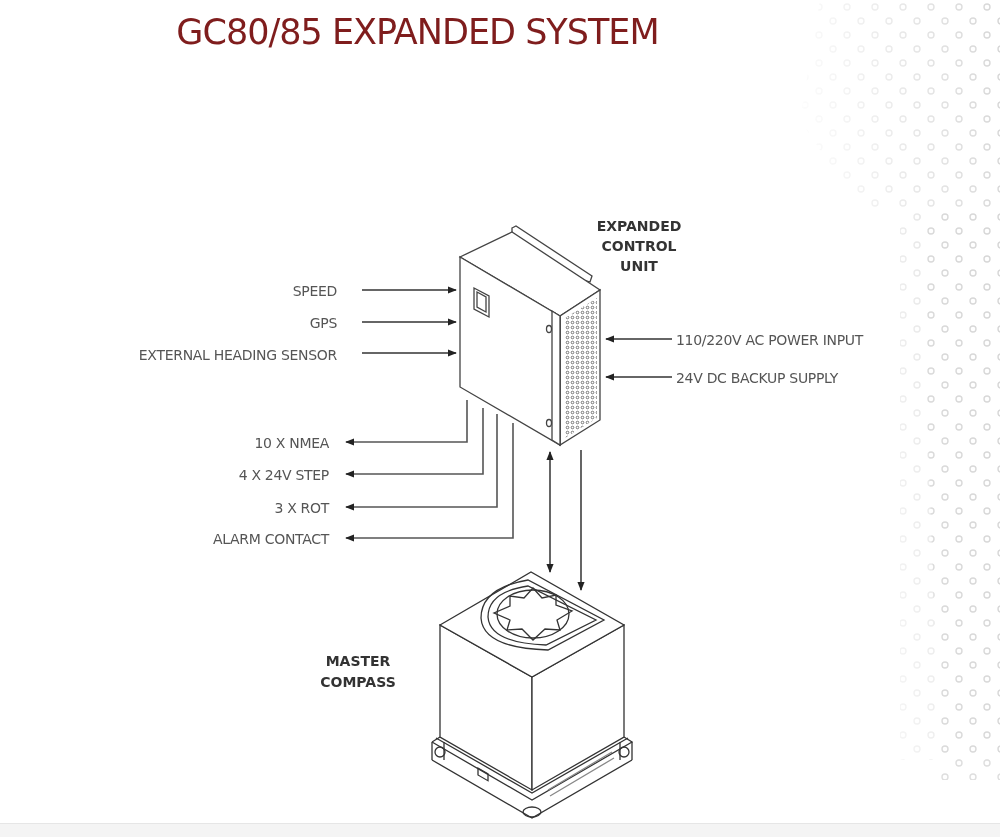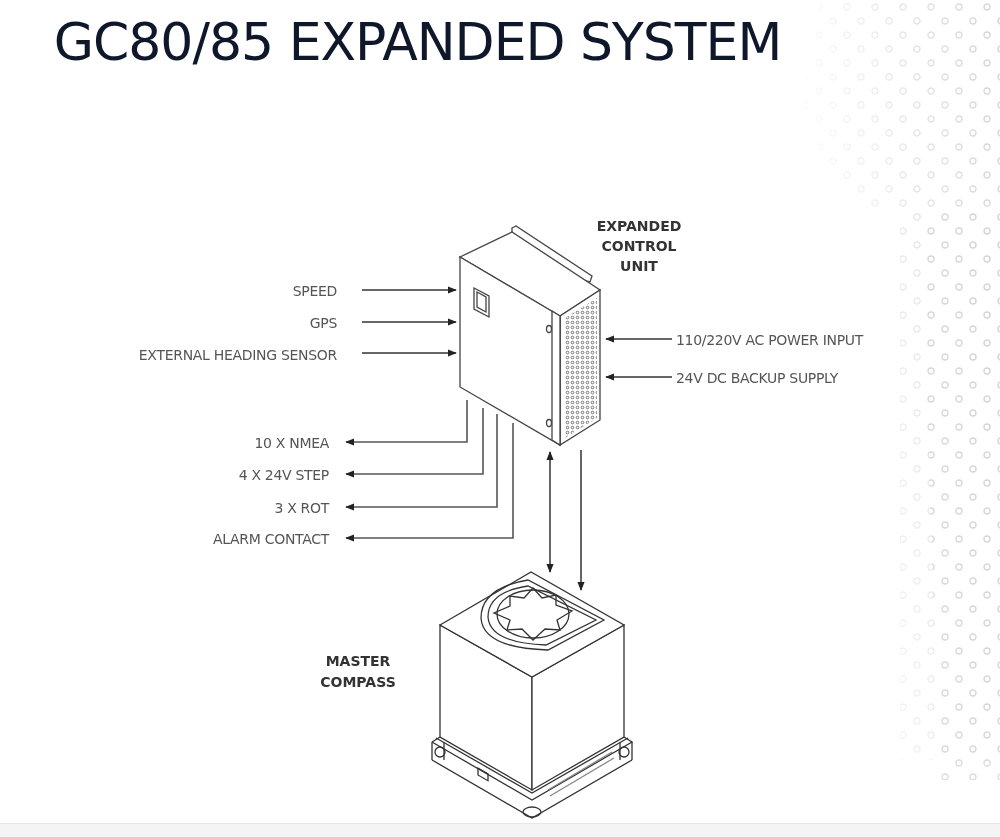--- a/index.html
+++ b/index.html
@@ -4,21 +4,21 @@
 <style>
   html, body { margin: 0; padding: 0; }
   body {
     width: 1000px; height: 837px; position: relative; overflow: hidden;
     background: #ffffff;
     font-family: "Liberation Sans", sans-serif;
   }
   #dots { position: absolute; left: 0; top: 0; width: 1000px; height: 837px; }
   .title {
     position: absolute; left: 0; top: 12px; width: 835px; text-align: center;
-    font-family: "DejaVu Sans", sans-serif; font-size: 52px; color: #0f172a;
+    font-family: "DejaVu Sans", sans-serif; font-size: 35px; color: #7f1d1d;
     letter-spacing: -1px; font-weight: normal;
   }
   #diagram { position: absolute; left: 0; top: 0; width: 1000px; height: 837px; }
   .lbl {
     font-family: "DejaVu Sans", sans-serif; font-size: 14px; fill: #555;
     letter-spacing: -0.3px;
   }
   .lbl-bold {
     font-family: "DejaVu Sans", sans-serif; font-size: 14px; fill: #333;
     font-weight: bold;

